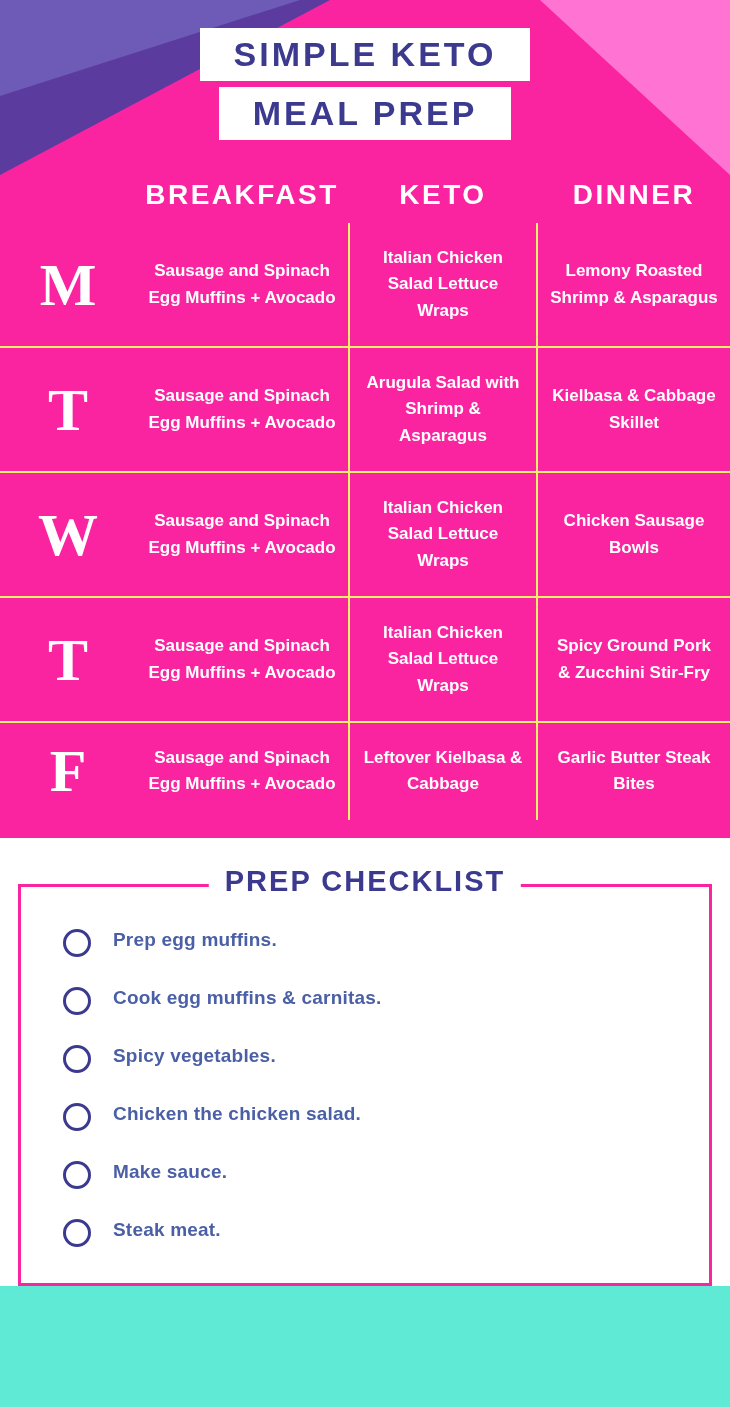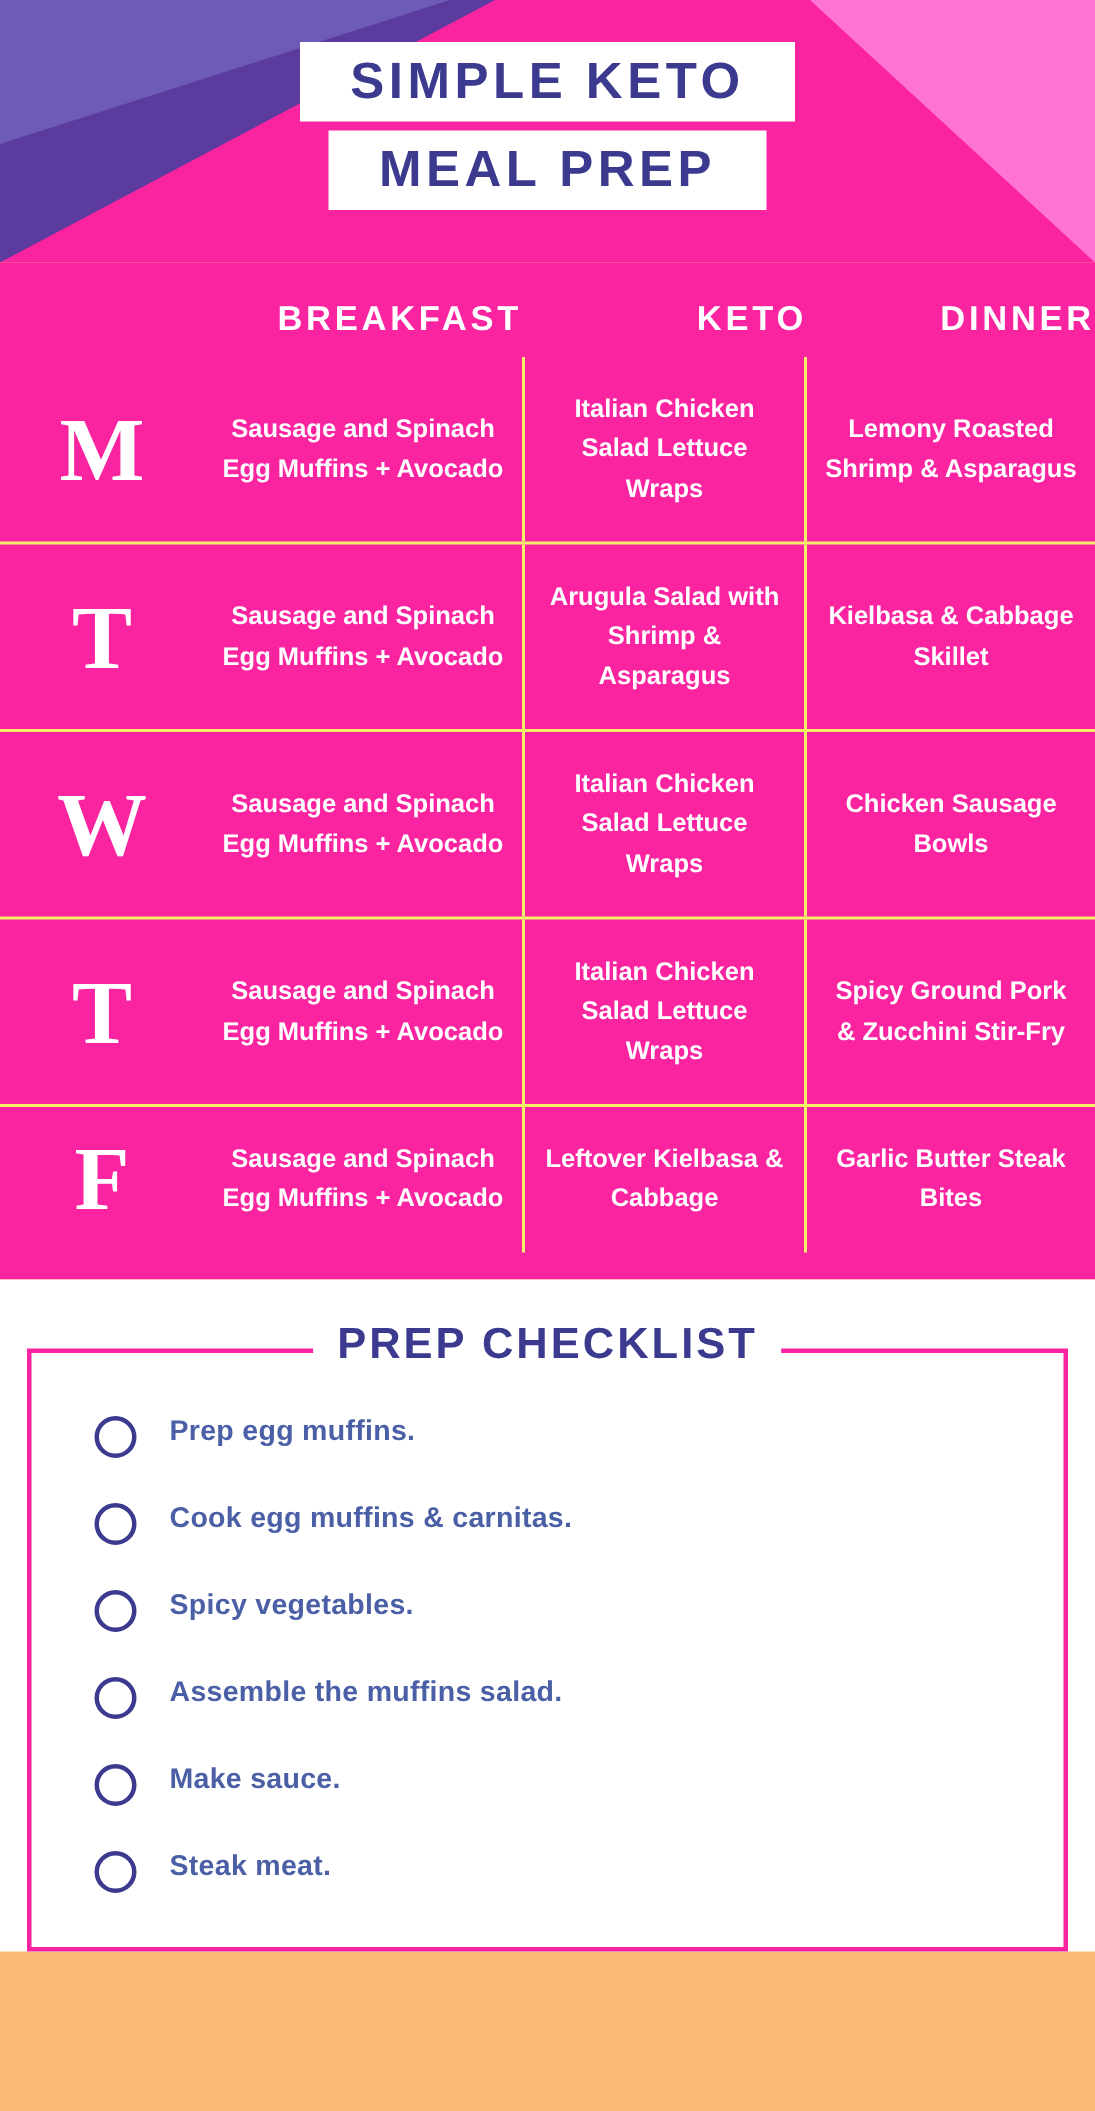--- a/index.html
+++ b/index.html
@@ -11,21 +11,21 @@
     height: 1407px;
     background: #ffffff;
     font-family: "Liberation Sans", sans-serif;
     overflow: hidden;
   }
 
   .page {
     position: relative;
     width: 730px;
     height: 1407px;
-    background: #fdba74;
+    background: #5eead4;
   }
 
   
   .header {
     position: relative;
     width: 730px;
     height: 175px;
     background: #FA24A0;
     overflow: hidden;
   }
@@ -89,26 +89,25 @@
   .col-head-row {
     display: flex;
     padding: 4px 0 12px 0;
   }
   .col-head-spacer {
     width: 136px;
     flex: 0 0 136px;
   }
   .col-head {
     flex: 1 1 0;
-    text-align: right;
+    text-align: center;
     color: #ffffff;
     font-weight: bold;
-    font-size: 23px;
+    font-size: 28px;
     letter-spacing: 2.5px;
-    margin-top: 20px;
   }
   .col-head.breakfast { flex: 0 0 212px; }
   .col-head.lunch { flex: 0 0 190px; }
   .col-head.dinner { flex: 0 0 192px; }
 
   .day-row {
     display: flex;
     align-items: stretch;
     position: relative;
   }
@@ -274,21 +273,21 @@
           <div class="check-label">Cook egg muffins &amp; carnitas.</div>
         </div>
 
         <div class="check-item">
           <div class="check-circle"></div>
           <div class="check-label">Spicy vegetables.</div>
         </div>
 
         <div class="check-item">
           <div class="check-circle"></div>
-          <div class="check-label">Assemble the muffins salad.</div>
+          <div class="check-label">Chicken the chicken salad.</div>
         </div>
 
         <div class="check-item">
           <div class="check-circle"></div>
           <div class="check-label">Make sauce.</div>
         </div>
 
         <div class="check-item">
           <div class="check-circle"></div>
           <div class="check-label">Steak meat.</div>

